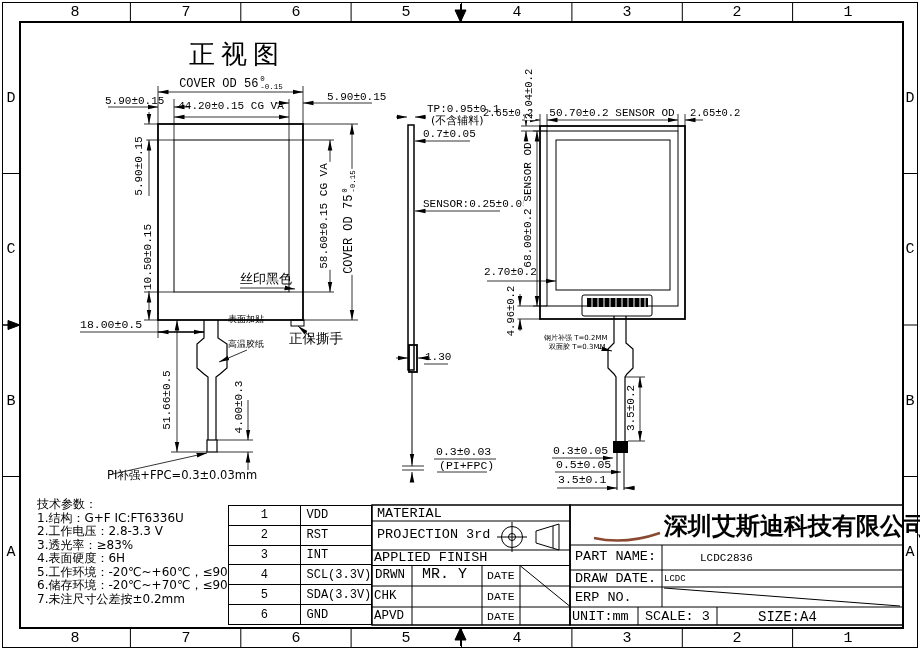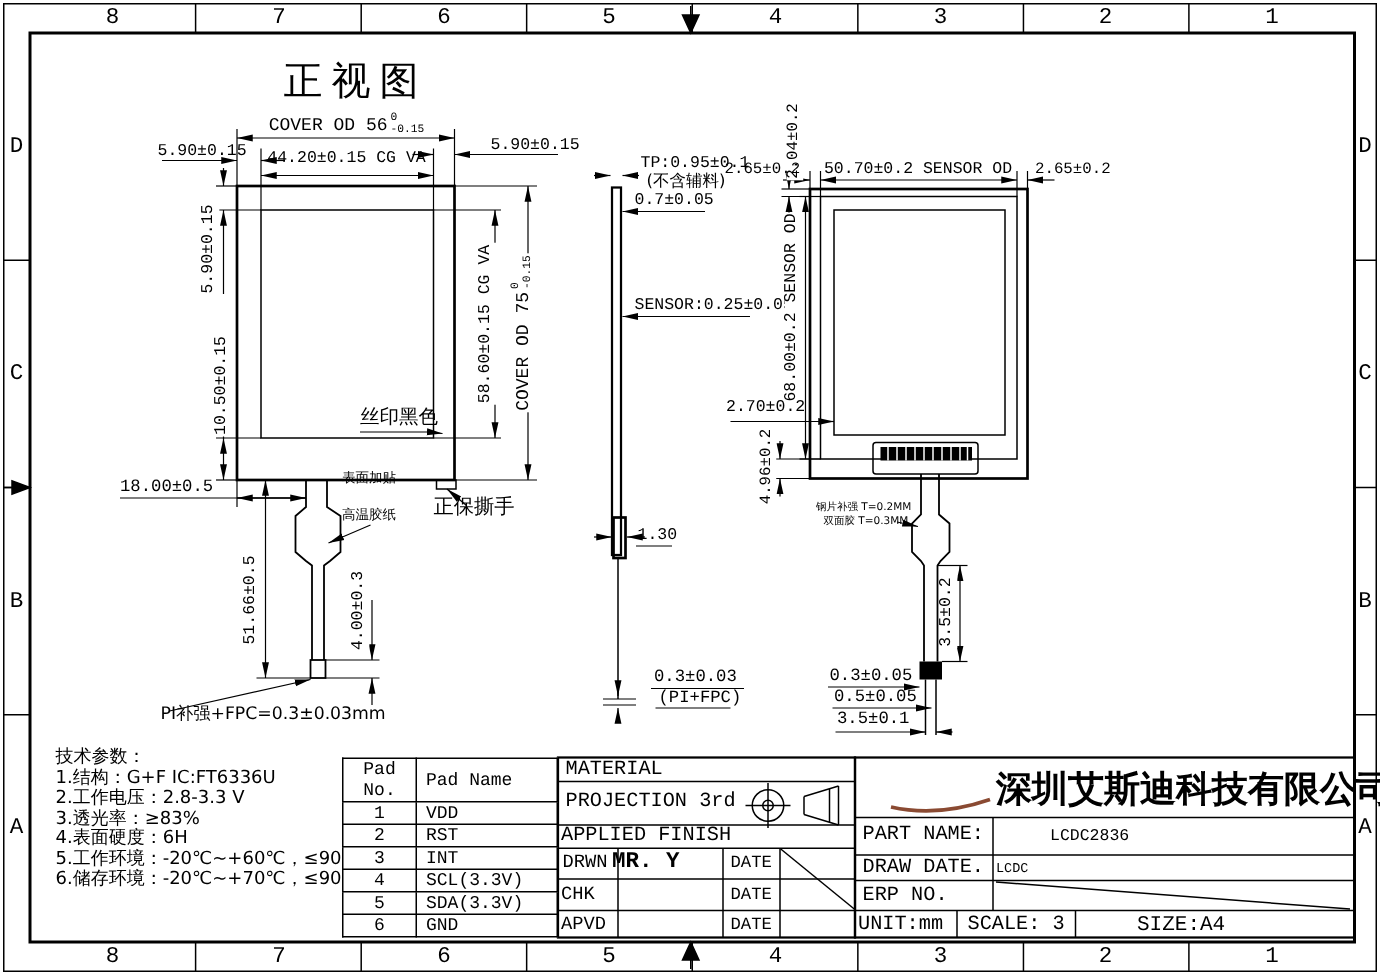--- a/index.html
+++ b/index.html
@@ -310,27 +310,24 @@
 <span class="hl" style="left:556px;top:459px;font-size:11.5px">0.5±0.05</span>
 <span class="hl" style="left:558px;top:474px;font-size:11.5px">3.5±0.1</span>
 
 <span class="note" style="top:496px">技术参数：</span>
 <span class="note" style="top:510px">1.结构：G+F  IC:FT6336U</span>
 <span class="note" style="top:523px">2.工作电压：2.8-3.3 V</span>
 <span class="note" style="top:537px">3.透光率：≥83%</span>
 <span class="note" style="top:550px">4.表面硬度：6H</span>
 <span class="note" style="top:564px">5.工作环境：-20℃~+60℃，≤90%RH</span>
 <span class="note" style="top:577px">6.储存环境：-20℃~+70℃，≤90%RH</span>
+<span class="note" style="top:591px">7.未注尺寸公差按±0.2mm</span>
 
 <table id="pads">
   <tbody>
-        <tr>
-    <th style="width:48px">Pad No.</th>
-    <th class="nm">Pad Name</th>
-  </tr>
   <tr>
           <td>1</td>
           <td class="nm">VDD</td>
         </tr>
   <tr>
           <td>2</td>
           <td class="nm">RST</td>
         </tr>
   <tr>
           <td>3</td>
@@ -348,21 +345,21 @@
           <td>6</td>
           <td class="nm">GND</td>
         </tr>
 </tbody>
     </table>
 
 <span class="tb" style="left:377px;top:506px">MATERIAL</span>
 <span class="tb" style="left:377px;top:527px">PROJECTION 3rd</span>
 <span class="tb" style="left:374px;top:550px">APPLIED FINISH</span>
 <span class="tb" style="left:375px;top:568px;font-size:12.5px">DRWN</span>
-<span class="tb" style="left:408px;top:566px;font-size:15px;font-weight:bold">MR. Y</span>
+<span class="tb" style="left:422px;top:566px;font-size:15px;font-weight:normal">MR. Y</span>
 <span class="tb" style="left:487px;top:569px;font-size:11.5px">DATE</span>
 <span class="tb" style="left:374px;top:589px;font-size:12.5px">CHK</span>
 <span class="tb" style="left:487px;top:590px;font-size:11.5px">DATE</span>
 <span class="tb" style="left:374px;top:609px;font-size:12.5px">APVD</span>
 <span class="tb" style="left:487px;top:610px;font-size:11.5px">DATE</span>
 <span class="company" style="left:664px;top:510px">深圳艾斯迪科技有限公司</span>
 <span class="tb" style="left:575px;top:549px">PART NAME:</span>
 <span class="tb" style="left:700px;top:552px;font-size:11px">LCDC2836</span>
 <span class="tb" style="left:575px;top:571px">DRAW DATE.</span>
 <span class="tb" style="left:664px;top:574px;font-size:9px">LCDC</span>

